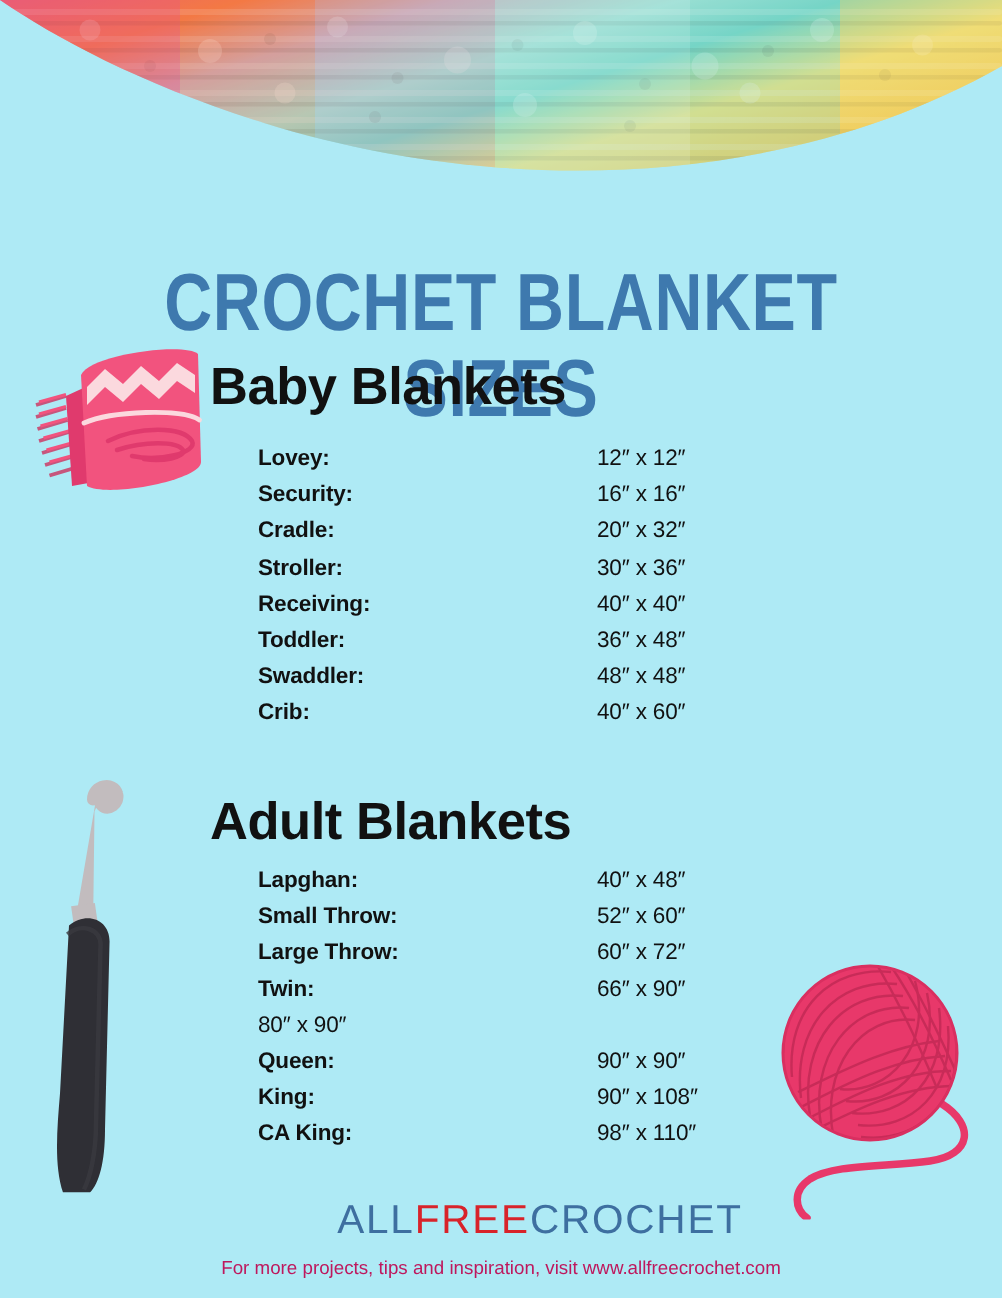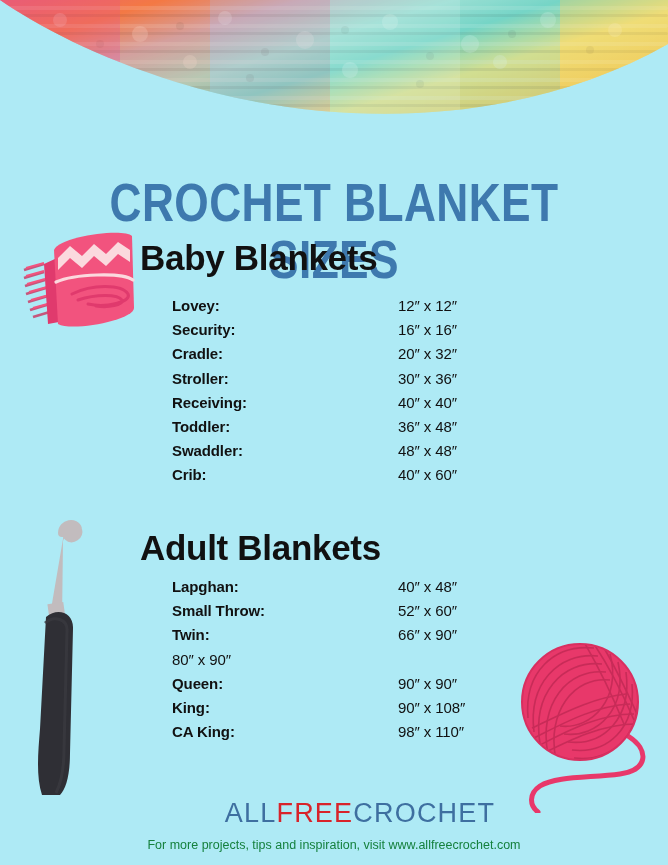--- a/index.html
+++ b/index.html
@@ -103,21 +103,21 @@
   #footer-logo .all, #footer-logo .crochet { color: #3E6FA0; }
   #footer-logo .free { color: #D8232A; }
 
   #footer-tagline {
     position: absolute;
     left: 0;
     top: 838px;
     width: 668px;
     text-align: center;
     font-size: 12.5px;
-    color: #15803d;
+    color: #be185d;
   }
 
   
   #blanket-art { position: absolute; left: 14px; top: 222px; }
   #hook-art    { position: absolute; left: 18px; top: 503px; }
   #yarn-art    { position: absolute; left: 498px; top: 628px; }
 </style>
 </head>
 <body style="background: rgb(174, 234, 245);">
 
@@ -291,20 +291,24 @@
 <div class="size-list" id="list-adult">
     <div class="size-row">
       <div class="size-label">Lapghan:</div>
       <div class="size-value">40″ x 48″</div>
     </div>
     <div class="size-row">
       <div class="size-label">Small Throw:</div>
       <div class="size-value">52″ x 60″</div>
     </div>
     <div class="size-row">
+      <div class="size-label">Large Throw:</div>
+      <div class="size-value">60″ x 72″</div>
+    </div>
+    <div class="size-row">
       <div class="size-label">Twin:</div>
       <div class="size-value">66″ x 90″</div>
     </div>
     <div class="size-row">
       <div class="size-value">80″ x 90″</div>
     </div>
     <div class="size-row">
       <div class="size-label">Queen:</div>
       <div class="size-value">90″ x 90″</div>
     </div>

